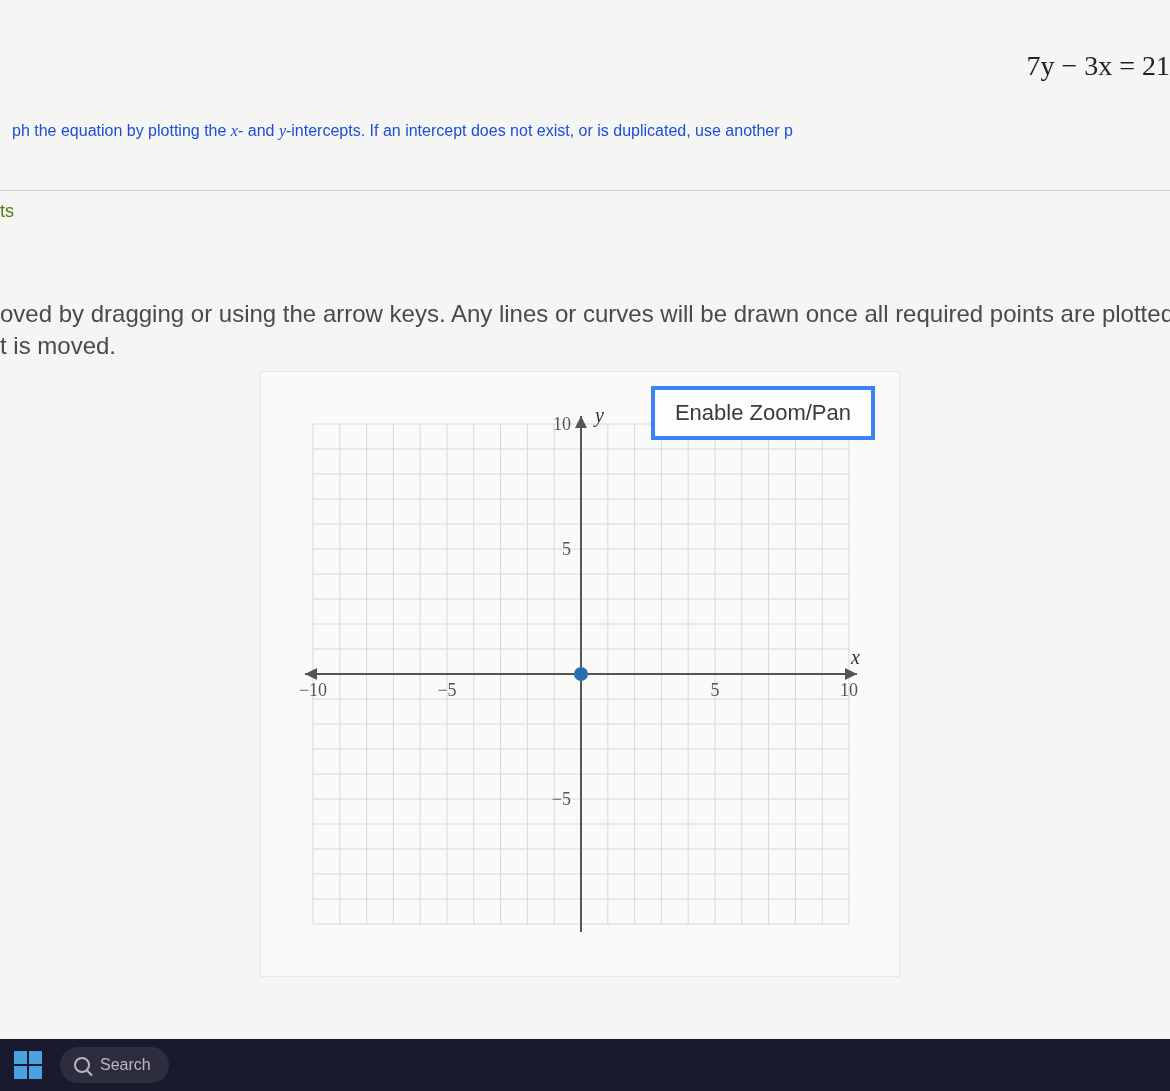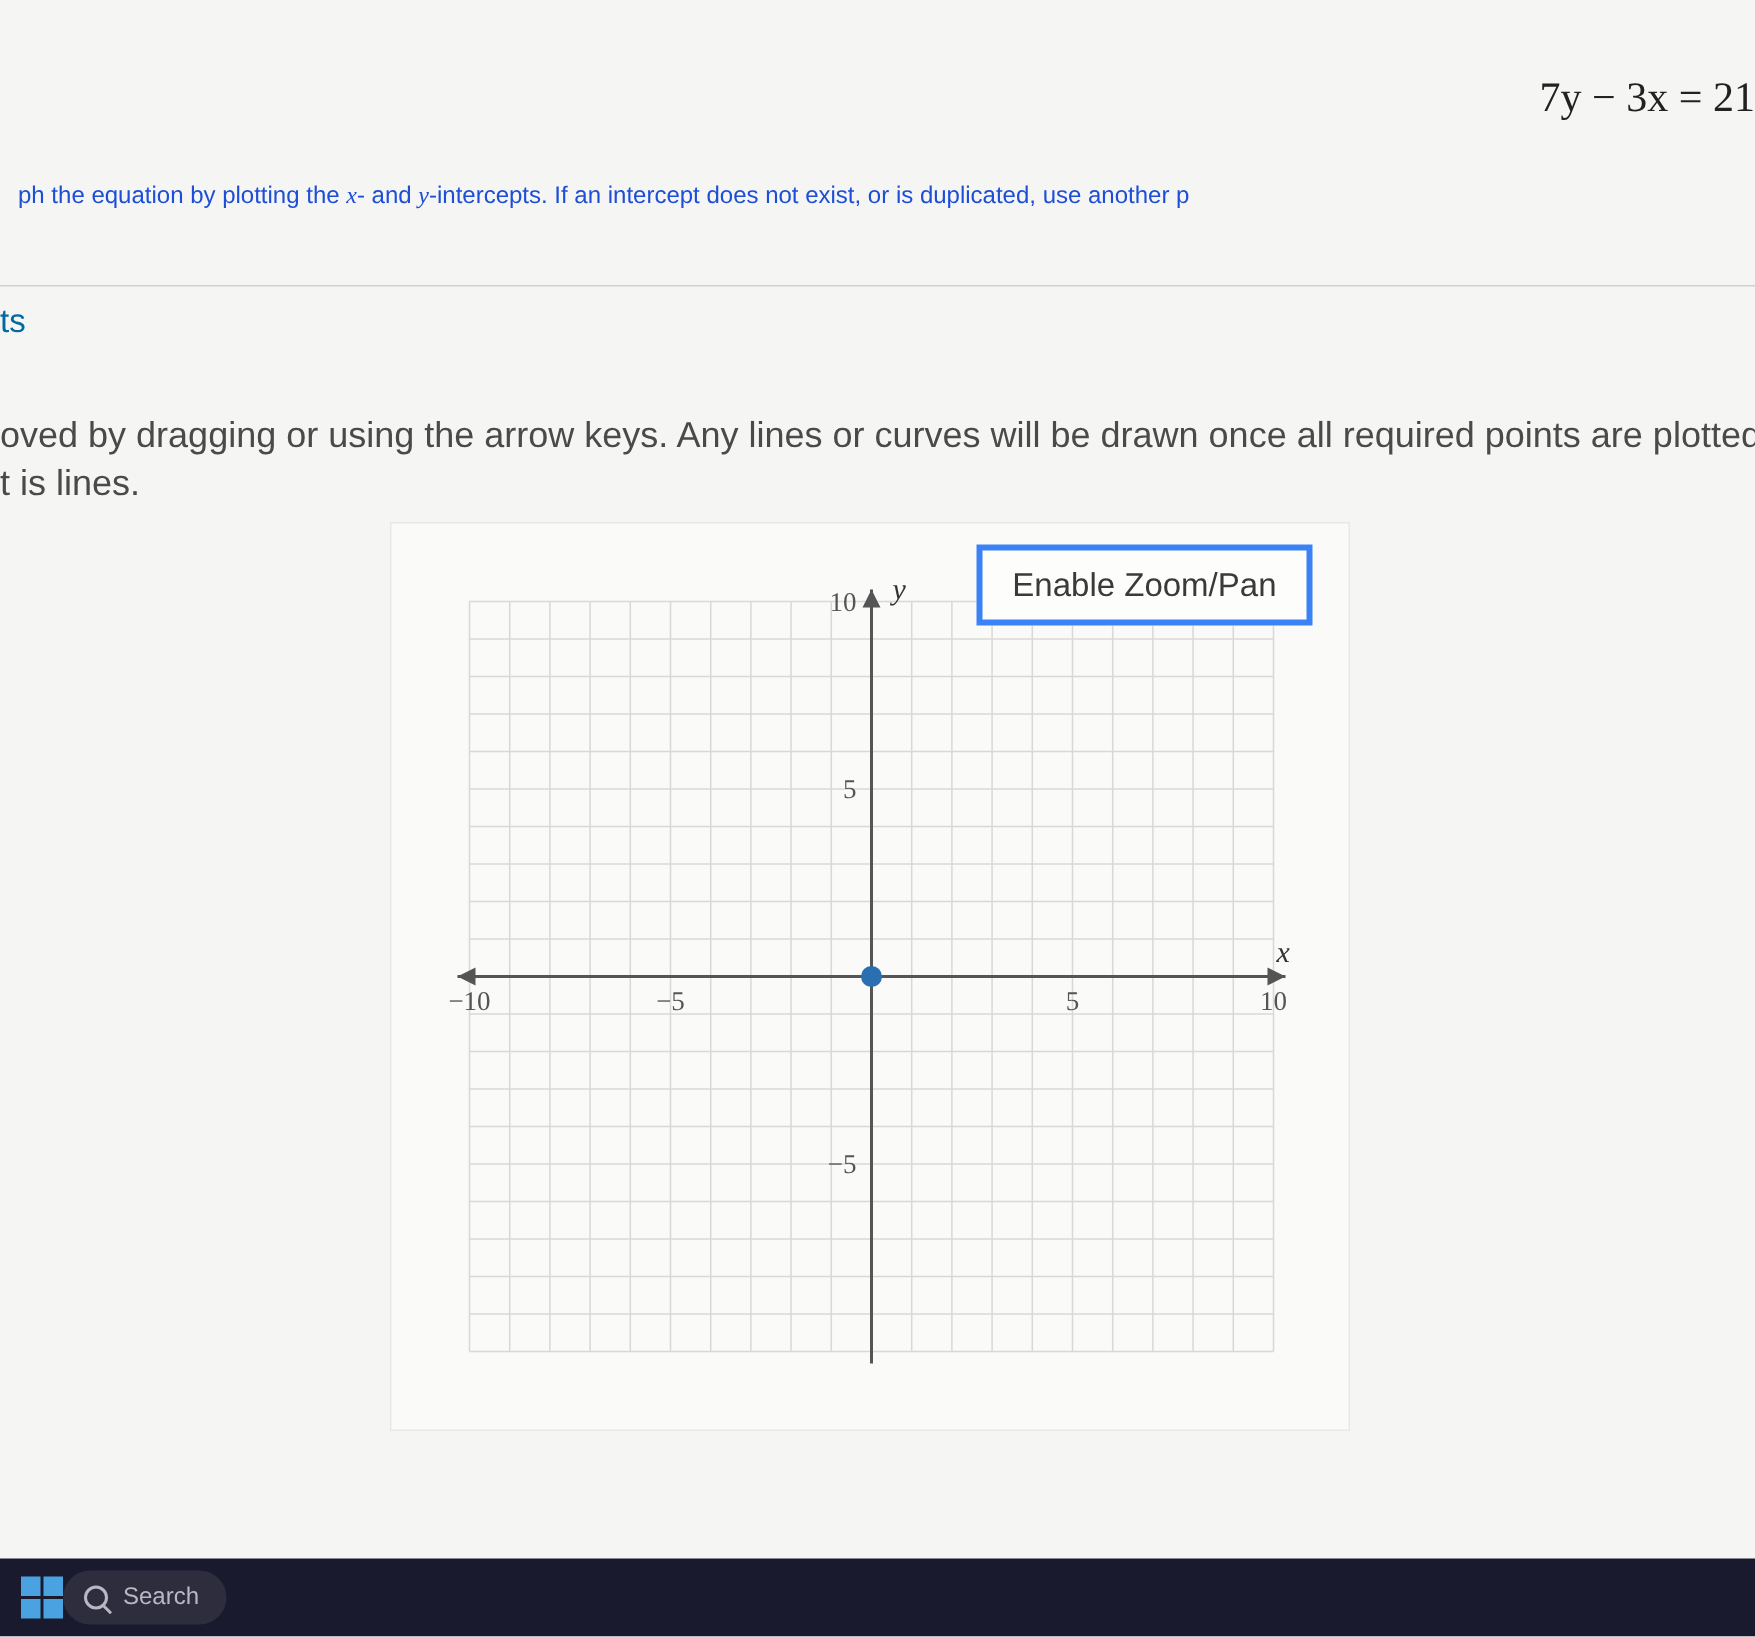--- a/index.html
+++ b/index.html
@@ -34,24 +34,24 @@
     }
     .instruction-1 .var {
       font-family: 'Times New Roman', serif;
       font-style: italic;
     }
     .divider {
       border-top: 1px solid #d0d0d0;
       margin: 20px 0 10px 0;
     }
     .ts-label {
-      font-size: 22px;
-      color: #0369a1;
+      font-size: 18px;
+      color: #4d7c0f;
       padding: 0 0 0 0;
-      margin-bottom: 48px;
+      margin-bottom: 76px;
     }
     .instruction-2 {
       font-size: 24px;
       color: #4a4a4a;
       white-space: nowrap;
       overflow: hidden;
       line-height: 1.35;
       margin-bottom: 8px;
     }
     .graph-container {
@@ -98,20 +98,21 @@
     .taskbar {
       position: absolute;
       bottom: 0;
       left: 0;
       right: 0;
       height: 52px;
       background: #1a1a2e;
       display: flex;
       align-items: center;
       padding-left: 14px;
+      gap: 18px;
     }
     .start-icon {
       width: 28px;
       height: 28px;
       display: grid;
       grid-template-columns: 1fr 1fr;
       grid-template-rows: 1fr 1fr;
       gap: 2px;
     }
     .start-icon div { background: #4aa3e0; }
@@ -153,21 +154,21 @@
   <div class="instruction-1">
     <span>ph the equation by plotting the </span><span class="var">x</span><span>- and </span><span class="var">y</span><span>-intercepts.  If an intercept does not exist, or is duplicated, use another p</span>
   </div>
 
   <div class="divider"></div>
 
   <div class="ts-label">ts</div>
 
   <div class="instruction-2">
     <span>oved by dragging or using the arrow keys. Any lines or curves will be drawn once all required points are plotted and</span><br>
-    <span>t is lines.</span>
+    <span>t is moved.</span>
   </div>
 
   <div class="graph-container">
     <button class="zoom-button">Enable Zoom/Pan</button>
     <div class="plot">
       <svg id="chart-svg" width="616" height="580">
           <line x1="40" y1="40" x2="40" y2="540" class="grid-line"></line>
           <line x1="66.8" y1="40" x2="66.8" y2="540" class="grid-line"></line>
           <line x1="93.6" y1="40" x2="93.6" y2="540" class="grid-line"></line>
           <line x1="120.39999999999999" y1="40" x2="120.39999999999999" y2="540" class="grid-line"></line>

